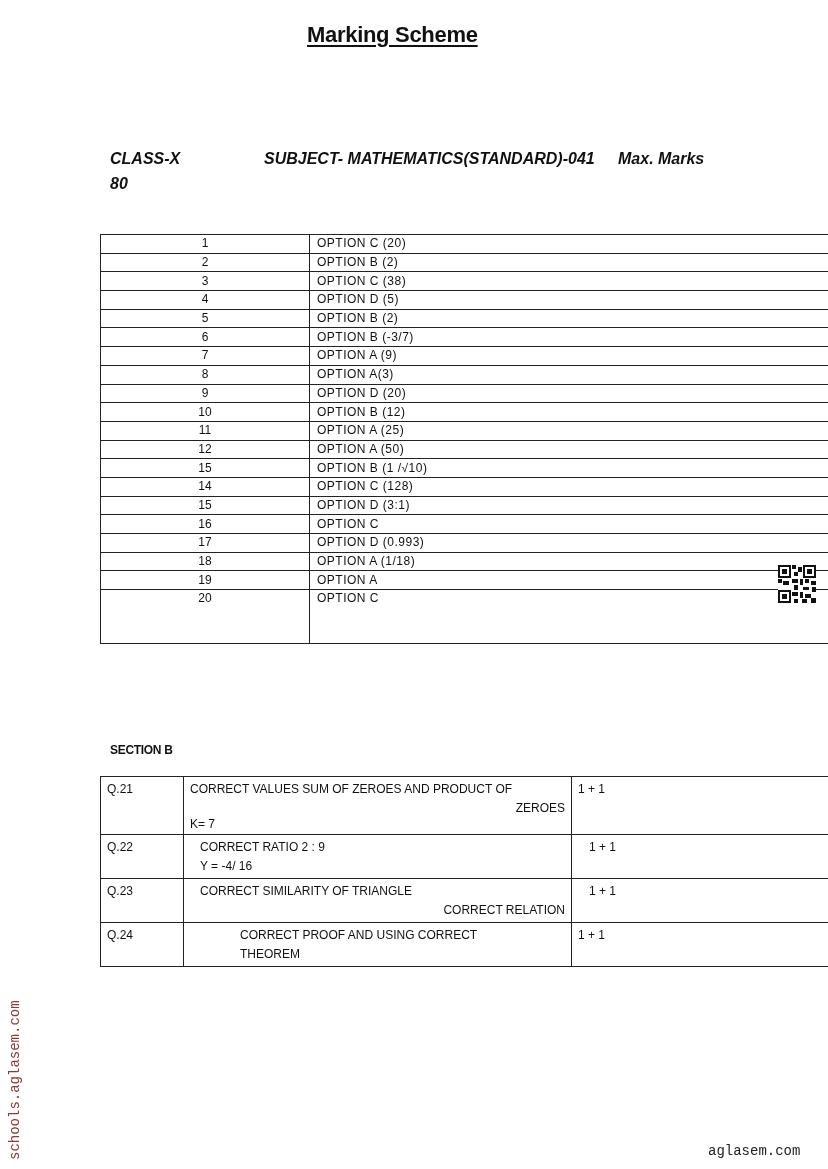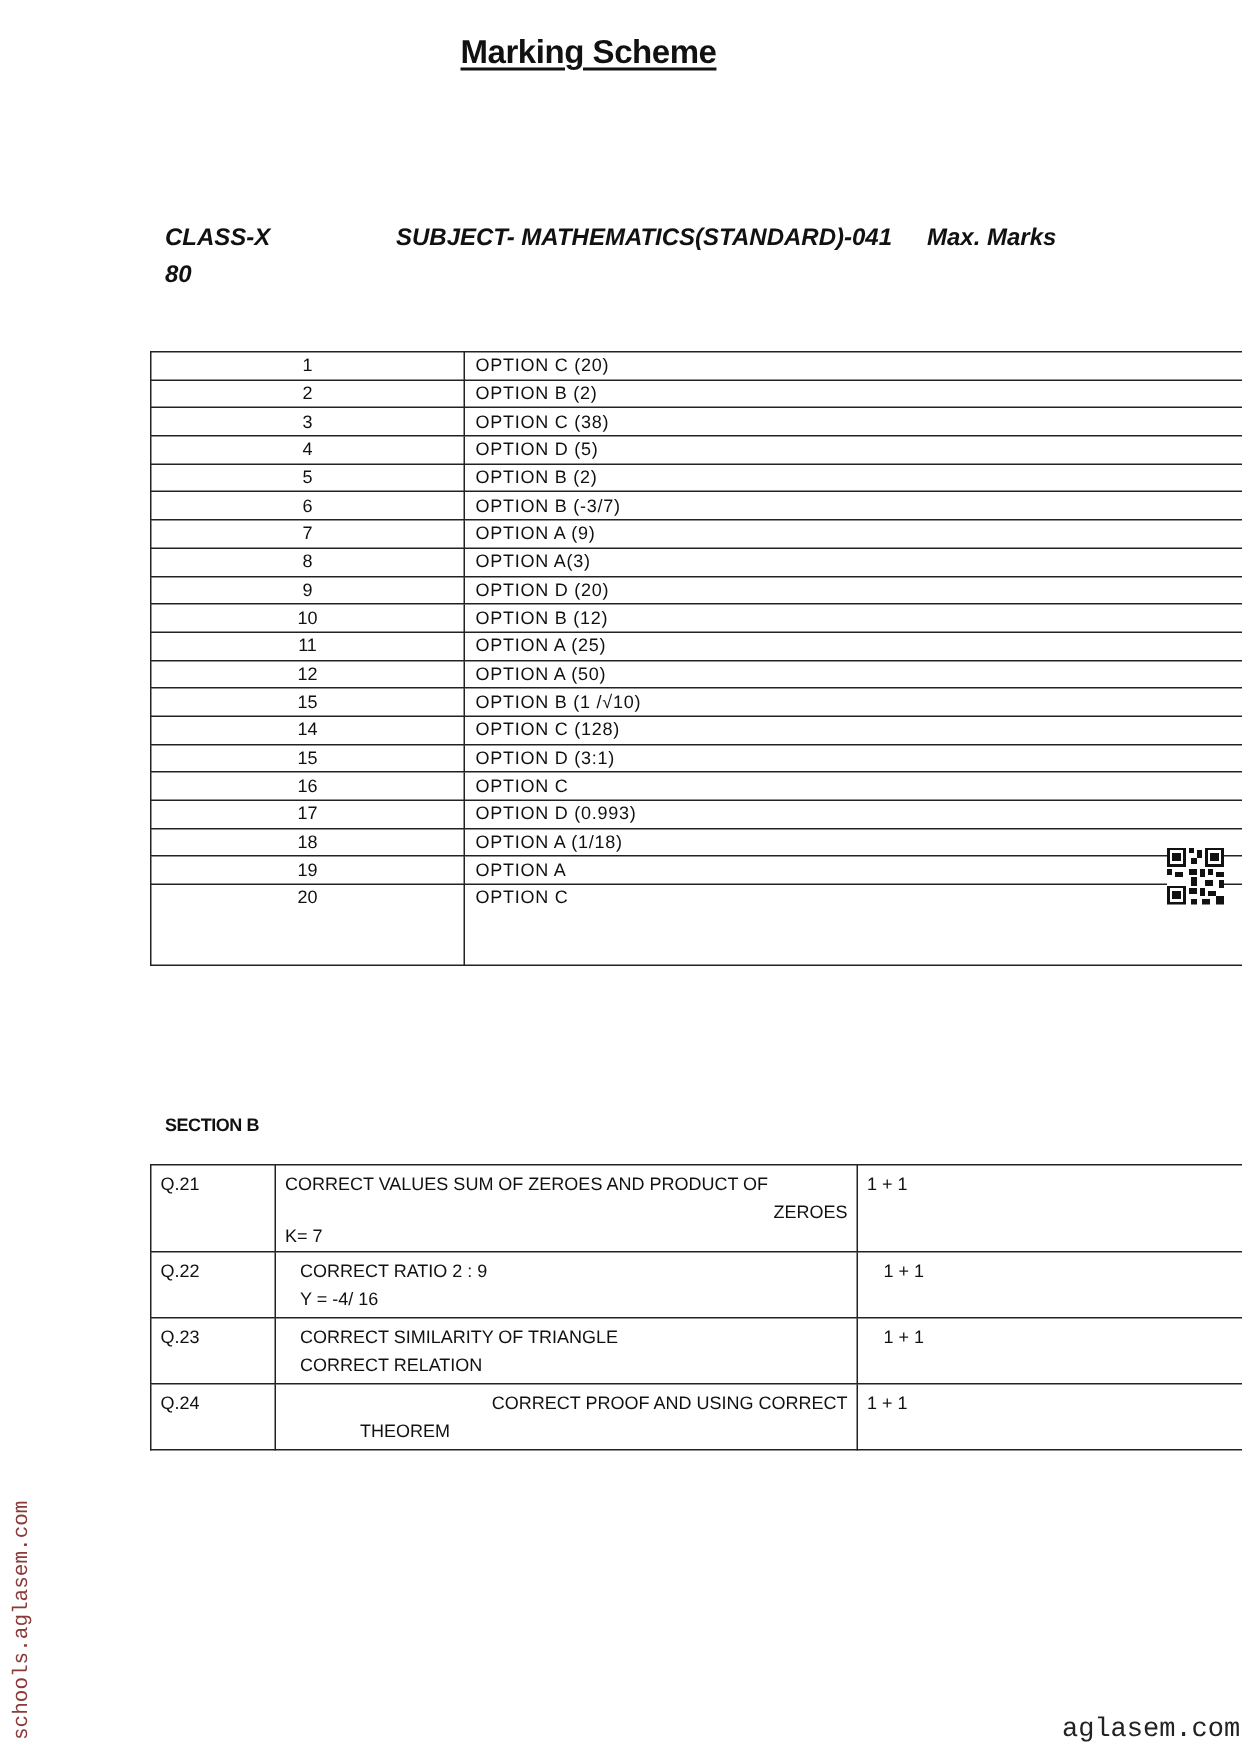--- a/index.html
+++ b/index.html
@@ -11,21 +11,21 @@
   .t1 td.num { width:208px; text-align:center; }
   .t1 td.ans { padding-left:7px; letter-spacing:0.5px; }
   .t1 tr.last td { height:53px; vertical-align:top; }
   .secB { position:absolute; left:110px; top:743px; font-size:12px; font-weight:bold; letter-spacing:-0.3px; }
   .t2 { position:absolute; left:100px; top:776px; width:740px; border-collapse:collapse; font-size:12px; }
   .t2 td { border:1.5px solid #222; vertical-align:top; padding:3px 6px; line-height:18.5px;margin-left:36px; }
   .t2 td.q { width:70px; }
   .t2 td.desc { width:375px; }
   .qr { position:absolute; left:778px; top:565px; width:38px; height:38px; }
   .wm-side { position:absolute; left:7px; top:1160px; transform-origin:0 0; transform:rotate(-90deg); font-family:"Liberation Mono", monospace; font-size:14px; color:#8b3a3a; white-space:nowrap; }
-  .wm-foot { position:absolute; left:708px; top:1143px; font-family:"Liberation Mono", monospace; font-size:18px; color:#222; }
+  .wm-foot { position:absolute; left:708px; top:1143px; font-family:"Liberation Mono", monospace; font-size:14px; color:#222; }
 </style>
 </head>
 <body>
 
 <div class="title">Marking Scheme</div>
 
 <div class="hdr" style="left:110px;top:150px;">CLASS-X</div>
 <div class="hdr" style="left:264px;top:150px;">SUBJECT- MATHEMATICS(STANDARD)-041</div>
 <div class="hdr" style="left:618px;top:150px;">Max. Marks</div>
 <div class="hdr" style="left:110px;top:175px;">80</div>
@@ -166,28 +166,28 @@
       <td class="desc">
         <div style="padding-left:10px;">CORRECT RATIO 2 : 9</div>
         <div style="padding-left:10px;">Y = -4/ 16</div>
       </td>
       <td style="padding-left:17px;">1 + 1</td>
     </tr>
     <tr style="height:43px;">
       <td class="q">Q.23</td>
       <td class="desc">
         <div style="padding-left:10px;">CORRECT SIMILARITY OF TRIANGLE</div>
-        <div style="padding-left:10px;">CORRECT RELATION</div>
+        <div style="padding-left:10px;text-align:right;">CORRECT RELATION</div>
       </td>
       <td style="padding-left:17px;">1 + 1</td>
     </tr>
     <tr style="height:44px;">
       <td class="q">Q.24</td>
       <td class="desc">
-        <div style="padding-left:50px;text-align:right;">CORRECT PROOF AND USING CORRECT</div>
+        <div style="padding-left:50px;">CORRECT PROOF AND USING CORRECT</div>
         <div style="padding-left:50px;">THEOREM</div>
       </td>
       <td>1 + 1</td>
     </tr>
   </tbody>
 </table>
 
 <div class="wm-side">schools.aglasem.com</div>
 <div class="wm-foot">aglasem.com</div>
 

